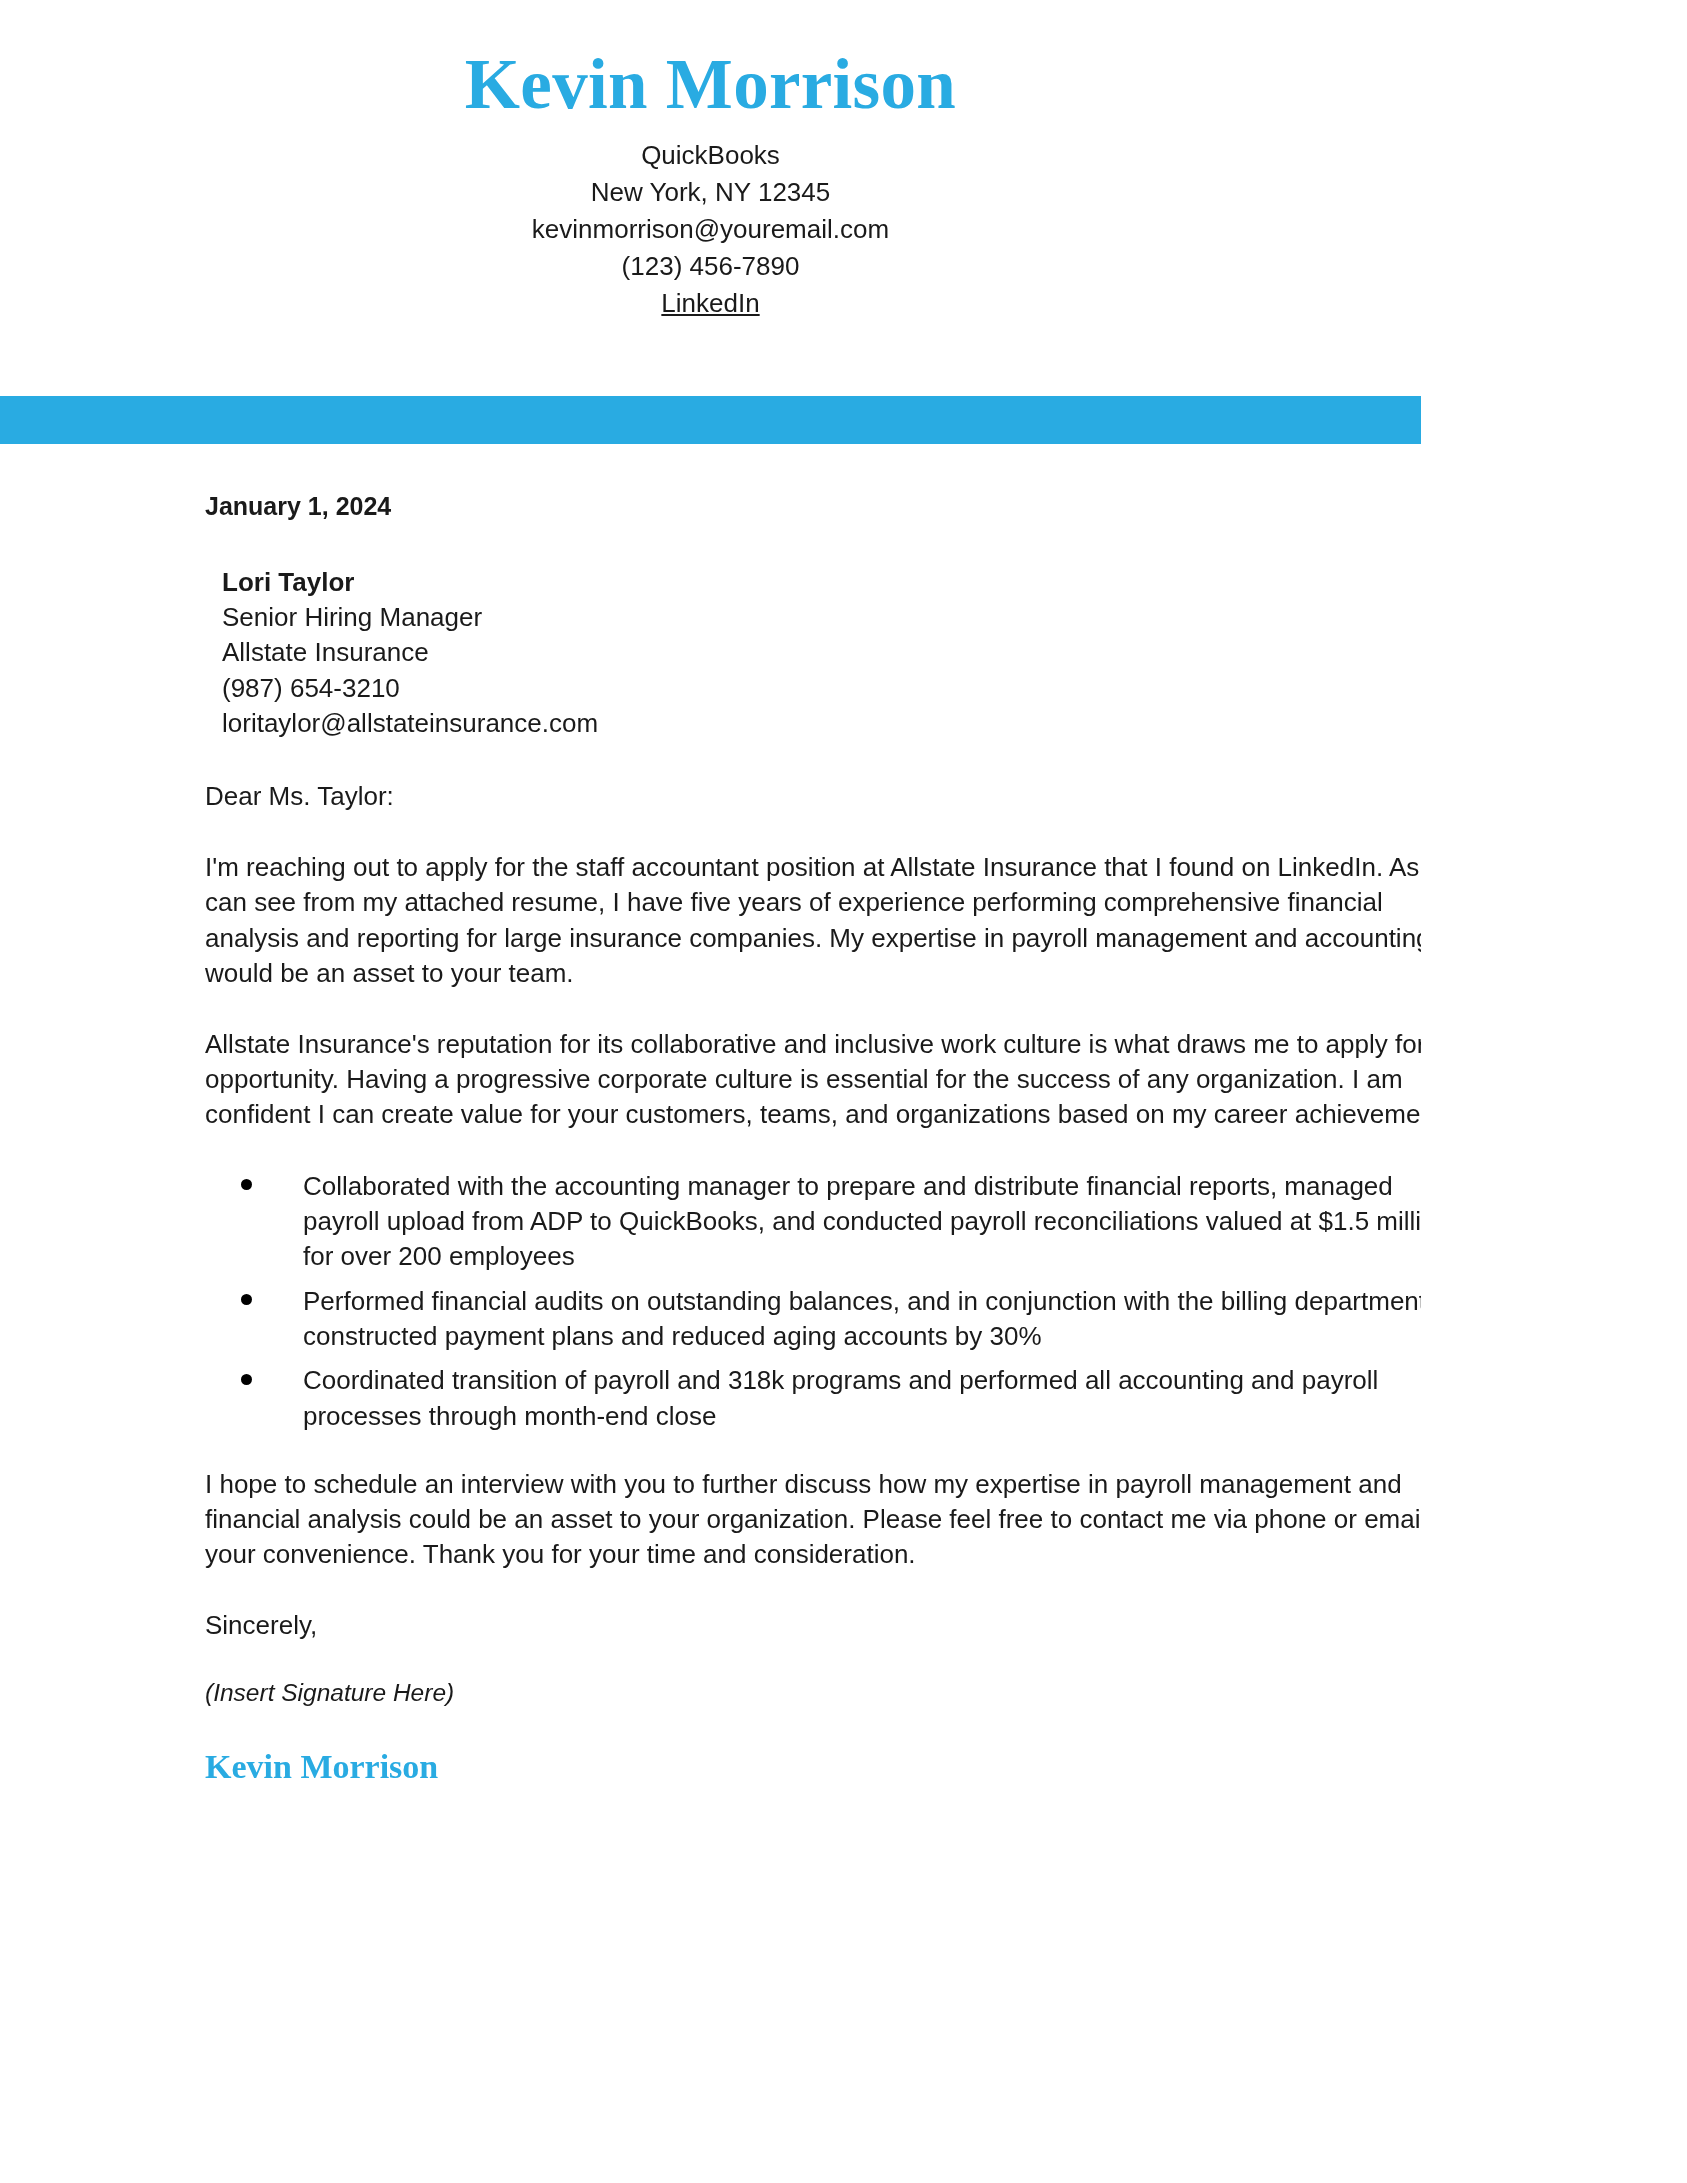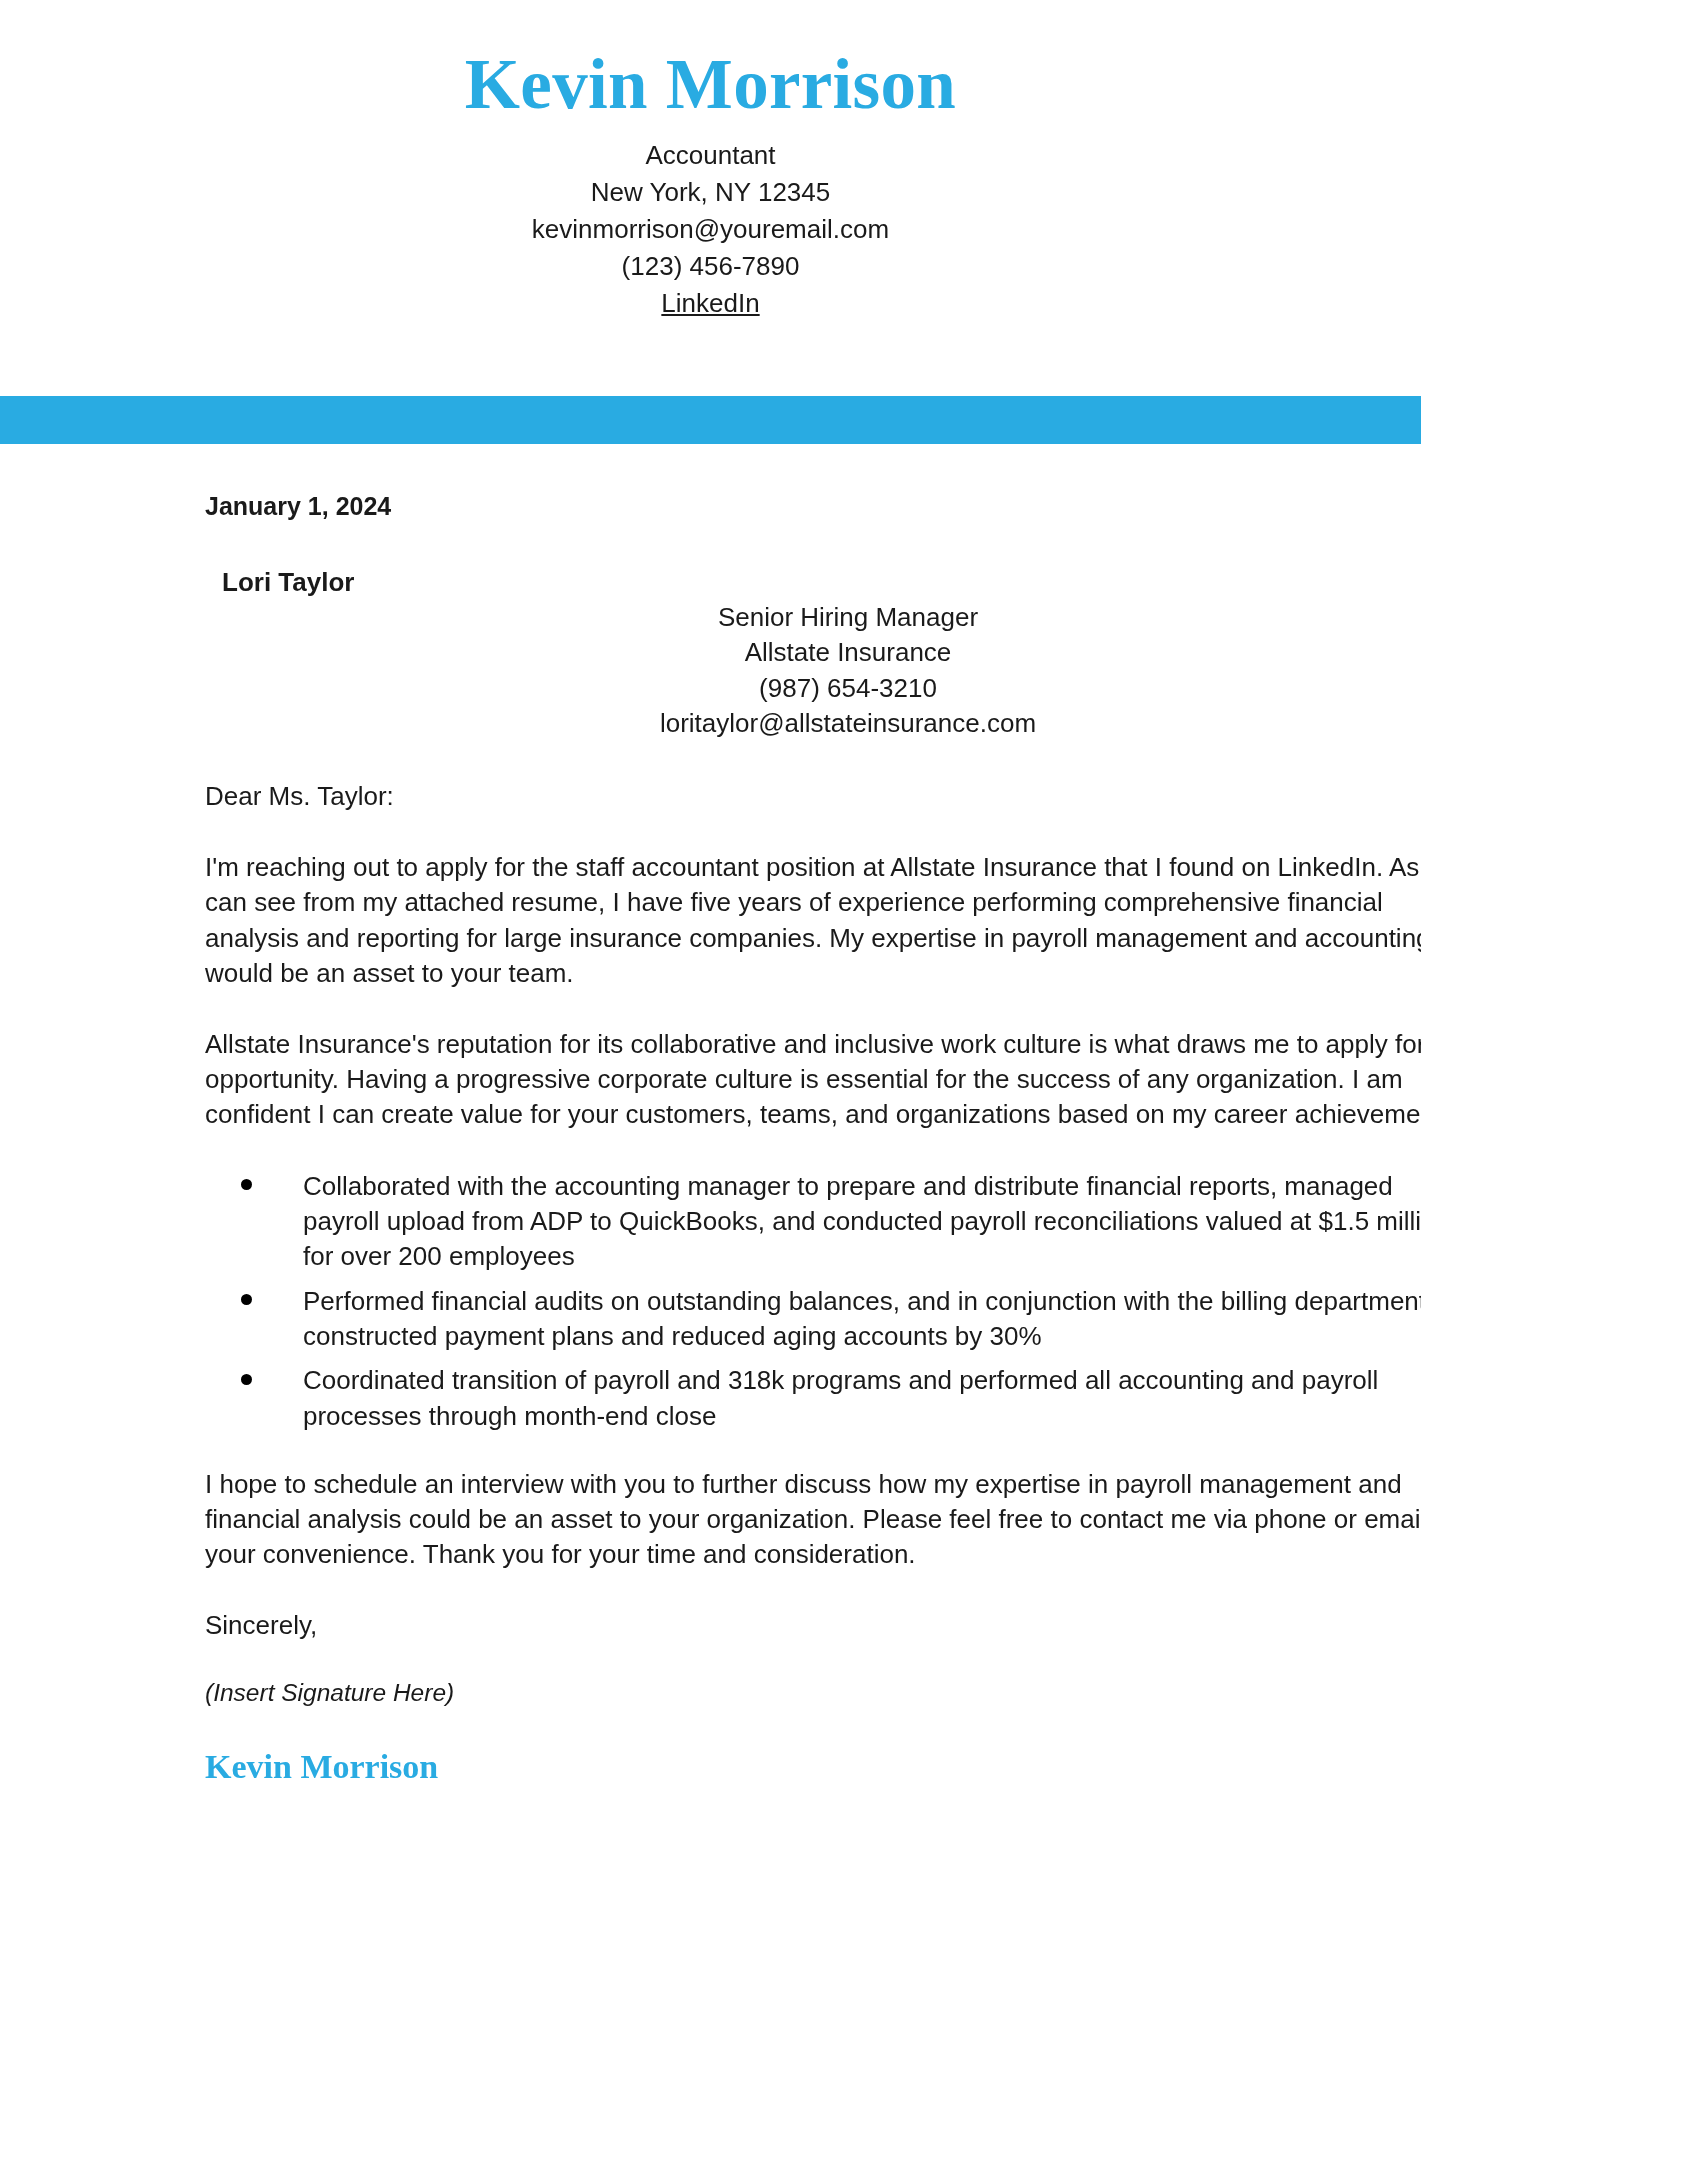--- a/index.html
+++ b/index.html
@@ -81,21 +81,20 @@
     margin-left: 17px;
   }
   .recipient .rname {
     font-weight: bold;
     display: block;
     line-height: 1.36;
   }
   .recipient span.rline {
     display: block;
     line-height: 1.36;
-    text-align: center;
   }
   .salutation {
     margin-bottom: 36px;
   }
   p.para {
     margin: 0 0 36px 0;
     line-height: 1.355;
   }
   ul.achievements {
     list-style: none;
@@ -135,21 +134,21 @@
   }
 </style>
 </head>
 <body>
 
 <div class="page">
 
   <div class="header">
     <h1 class="applicant-name">Kevin Morrison</h1>
     <div class="contact-lines">
-      <span class="contact-line">Accountant</span>
+      <span class="contact-line">QuickBooks</span>
       <span class="contact-line">New York, NY 12345</span>
       <span class="contact-line">kevinmorrison@youremail.com</span>
       <span class="contact-line">(123) 456-7890</span>
       <span class="contact-line contact-link">LinkedIn</span>
     </div>
   </div>
 
   <div class="accent-bar"></div>
 
   <div class="letter-body">

